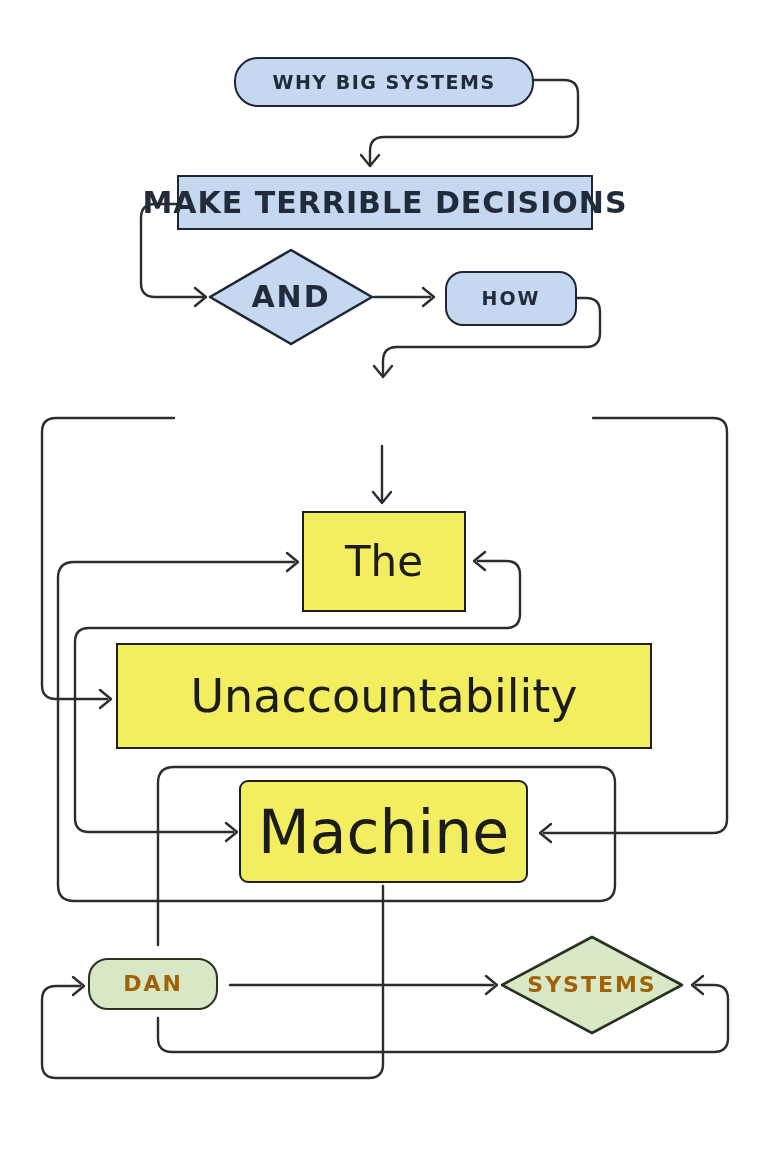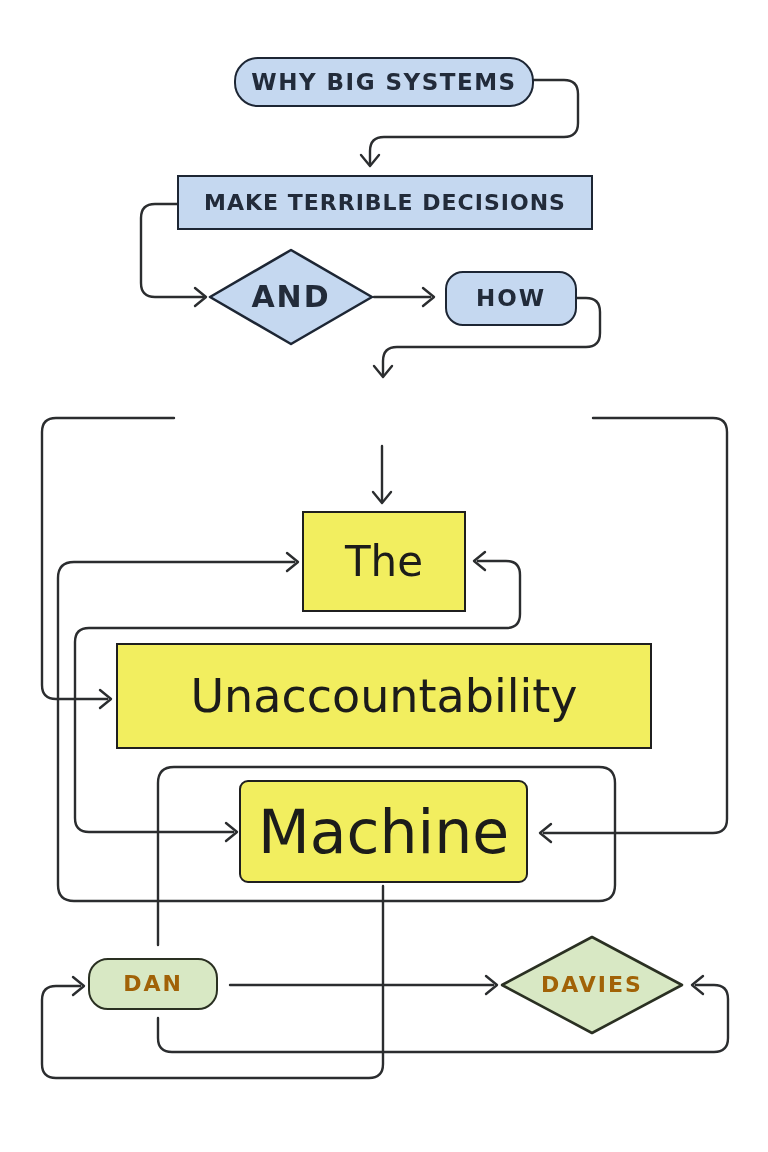--- a/index.html
+++ b/index.html
@@ -17,21 +17,21 @@
     box-sizing:border-box;
     text-align:center;
     white-space:nowrap;
     line-height:1;
   }
   .blue{
     background:#c5d8f0;
     border:2.6px solid #1d2634;
     color:#222b3a;
     font-weight:bold;
-    font-size:23px;
+    font-size:19px;
     letter-spacing:1.5px;
   }
   .yellow{
     background:#f2ee5f;
     border:2.6px solid #1f1f1f;
     color:#1c1c1a;
     font-weight:normal;
   }
   .green{
     color:#a16207;
@@ -93,30 +93,30 @@
     <path d="M 158 1018 V 1038 Q 158 1052 172 1052 H 714 Q 728 1052 728 1038 V 999 Q 728 985 714 985 H 696"></path>
     <path d="M 703 976 L 692 985 L 703 994"></path>
 
     <polygon points="210,297 291,250 372,297 291,344" fill="#c5d8f0" stroke="#1d2634" stroke-width="2.6"></polygon>
 
     <polygon points="502,985 592,937 682,985 592,1033" fill="#d8e8c4" stroke="#2a3022" stroke-width="2.6"></polygon>
   </svg>
 
   <div class="node blue" style="left:234px;top:57px;width:300px;height:50px;border-radius:24px;">WHY BIG SYSTEMS</div>
 
-  <div class="node blue" style="left:177px;top:175px;width:416px;height:55px;border-radius:0;font-size:22px;letter-spacing:1px;">MAKE TERRIBLE DECISIONS</div>
+  <div class="node blue" style="left:177px;top:175px;width:416px;height:55px;border-radius:0;font-size:30px;letter-spacing:1px;">MAKE TERRIBLE DECISIONS</div>
 
   <div class="diamond-label blue-diamond-label" style="left:210px;top:250px;width:162px;height:94px;">AND</div>
 
   <div class="node blue" style="left:445px;top:271px;width:132px;height:55px;border-radius:18px;letter-spacing:2px;">HOW</div>
 
 
   <div class="node yellow" style="left:302px;top:511px;width:164px;height:101px;font-size:42px;">The</div>
 
   <div class="node yellow" style="left:116px;top:643px;width:536px;height:106px;font-size:46px;">Unaccountability</div>
 
   <div class="node yellow" style="left:239px;top:780px;width:289px;height:103px;font-size:60px;border-radius:9px;">Machine</div>
 
   <div class="node green" style="left:88px;top:958px;width:130px;height:52px;border-radius:20px;background:#d8e8c4;border:2.6px solid #2a3022;">DAN</div>
 
-  <div class="diamond-label green" style="left:502px;top:937px;width:180px;height:96px;">DAVIES</div>
+  <div class="diamond-label green" style="left:502px;top:937px;width:180px;height:96px;">SYSTEMS</div>
 
 </div>
 
 </body></html>

